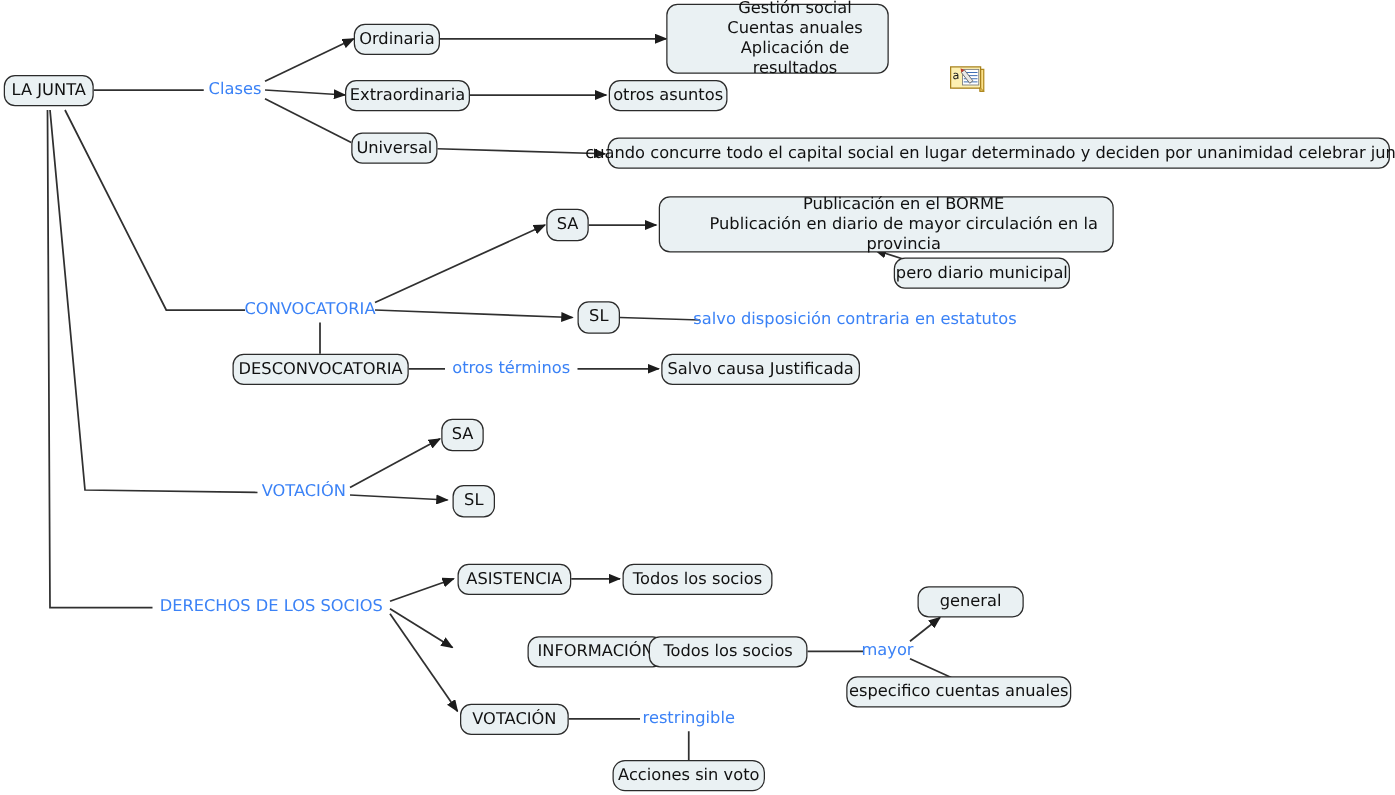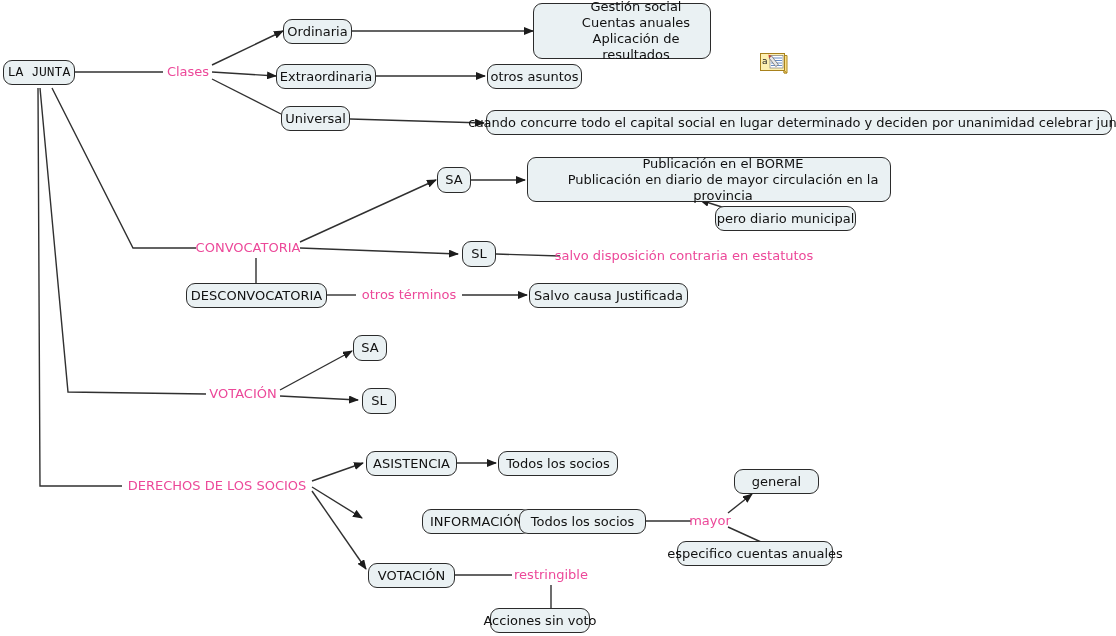--- a/index.html
+++ b/index.html
@@ -41,21 +41,21 @@
     text-align: center;
     white-space: pre;
     padding: 0 8px;
     z-index: 3;
   }
   .label {
     position: absolute;
     box-sizing: border-box;
     background: transparent;
     border: none;
-    color: #ec4899;
+    color: #3b82f6;
     font-size: 13px;
     line-height: 16px;
     display: flex;
     align-items: center;
     justify-content: center;
     text-align: center;
     white-space: pre;
     z-index: 3;
   }
   .node.multiline, .label.multiline {
@@ -131,21 +131,21 @@
 
       <path d="M728,513 L752,494" marker-end="url(#arrow)"></path>
 
       <path d="M728,527 L761,542"></path>
 
       <path d="M455,575 L512,575"></path>
       <path d="M551,585 L551,610"></path>
     </g>
   </svg>
 
-  <div class="node" style="left:3px; top:60px; width:72px; height:25px;font-family:Liberation Mono, monospace;">LA JUNTA</div>
+  <div class="node" style="left:3px; top:60px; width:72px; height:25px;">LA JUNTA</div>
 
   <div class="label" style="left:163px; top:62px; width:50px; height:20px;">Clases</div>
 
   <div class="node" style="left:283px; top:19px; width:69px; height:25px;">Ordinaria</div>
 
   <div class="node" style="left:276px; top:64px; width:100px; height:25px;">Extraordinaria</div>
 
   <div class="node" style="left:281px; top:106px; width:69px; height:25px;">Universal</div>
 
   <div class="node multiline" style="left:533px; top:3px; width:178px; height:56px;">Gestión social
@@ -188,27 +188,27 @@
   <div class="node" style="left:498px; top:451px; width:120px; height:25px;">Todos los socios</div>
 
   <div class="node" style="left:382px; top:509px; width:109px; height:25px;margin-left:40px;">INFORMACIÓN</div>
 
   <div class="node" style="left:519px; top:509px; width:127px; height:25px;">Todos los socios</div>
 
   <div class="label" style="left:691px; top:511px; width:38px; height:20px;">mayor</div>
 
   <div class="node" style="left:734px; top:469px; width:85px; height:25px;">general</div>
 
-  <div class="node" style="left:677px; top:541px; width:156px; height:25px;">especifico cuentas anuales</div>
+  <div class="node" style="left:677px; top:541px; width:180px; height:25px;">especifico cuentas anuales</div>
 
   <div class="node" style="left:368px; top:563px; width:87px; height:25px;">VOTACIÓN</div>
 
   <div class="label" style="left:513px; top:565px; width:76px; height:20px;">restringible</div>
 
-  <div class="node" style="left:490px; top:608px; width:100px; height:25px;">Acciones sin voto</div>
+  <div class="node" style="left:490px; top:608px; width:122px; height:25px;border-radius:10px;">Acciones sin voto</div>
 
   <div class="note-icon" style="left:759px; top:52px;">
     <svg width="30" height="24" viewBox="0 0 30 24" xmlns="http://www.w3.org/2000/svg">
 
       <path d="M3.5,3.5 L28,3.5 L28,21 L25,21 L25,18 L3.5,18 Z" fill="#fbe08a" stroke="#b08a1e" stroke-width="1"></path>
 
       <rect x="1.5" y="1.5" width="24" height="17" fill="#fdf0b2" stroke="#a8811c" stroke-width="1"></rect>
 
       <text x="3" y="11.5" font-family="DejaVu Sans, sans-serif" font-size="9" fill="#1a1a1a">a</text>
 

